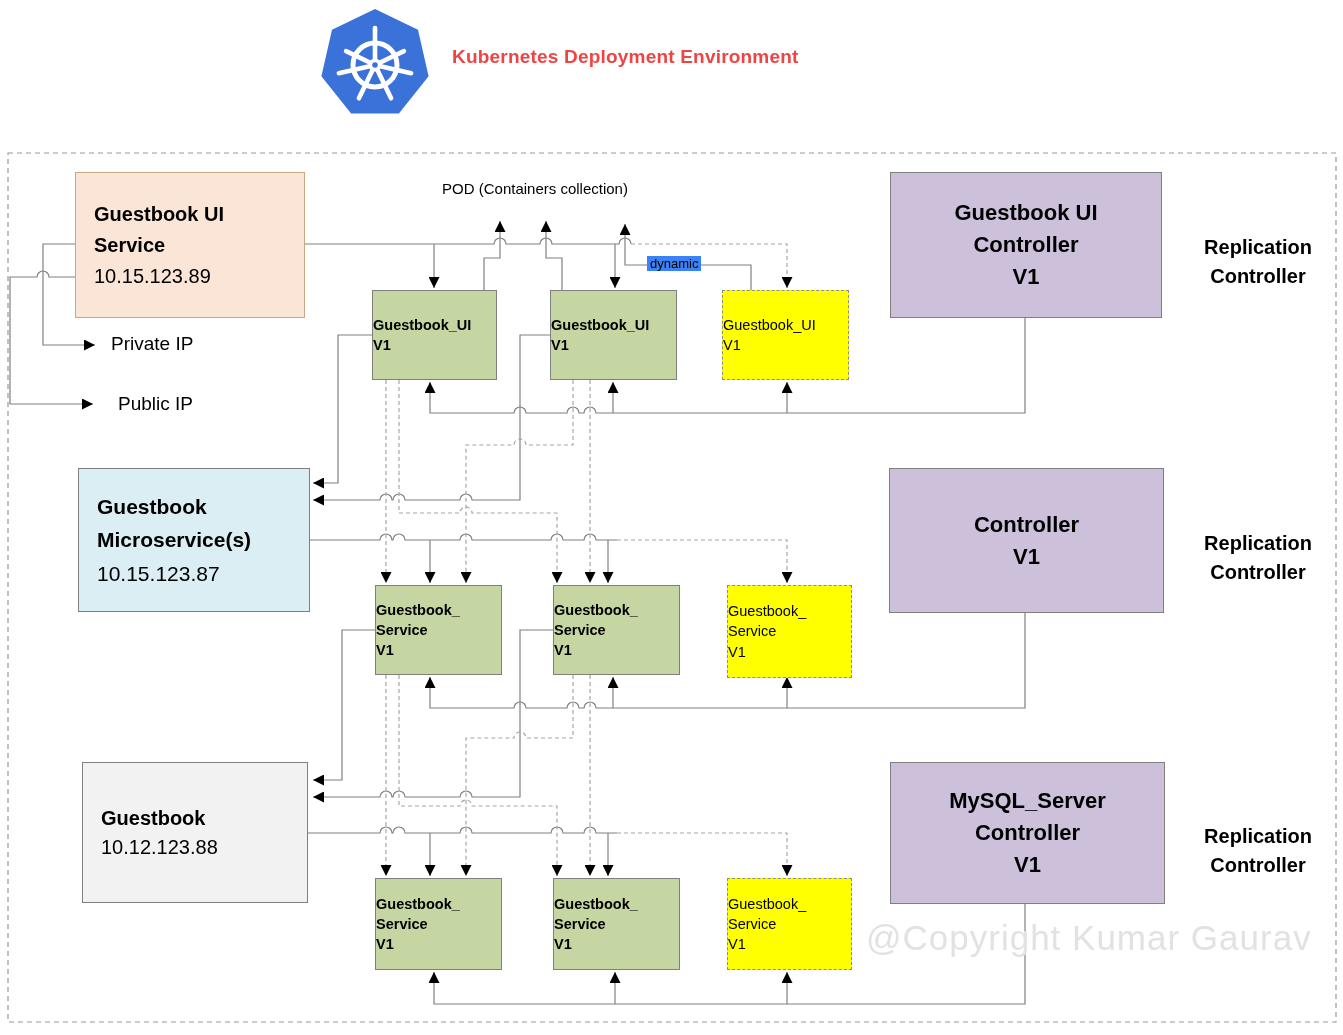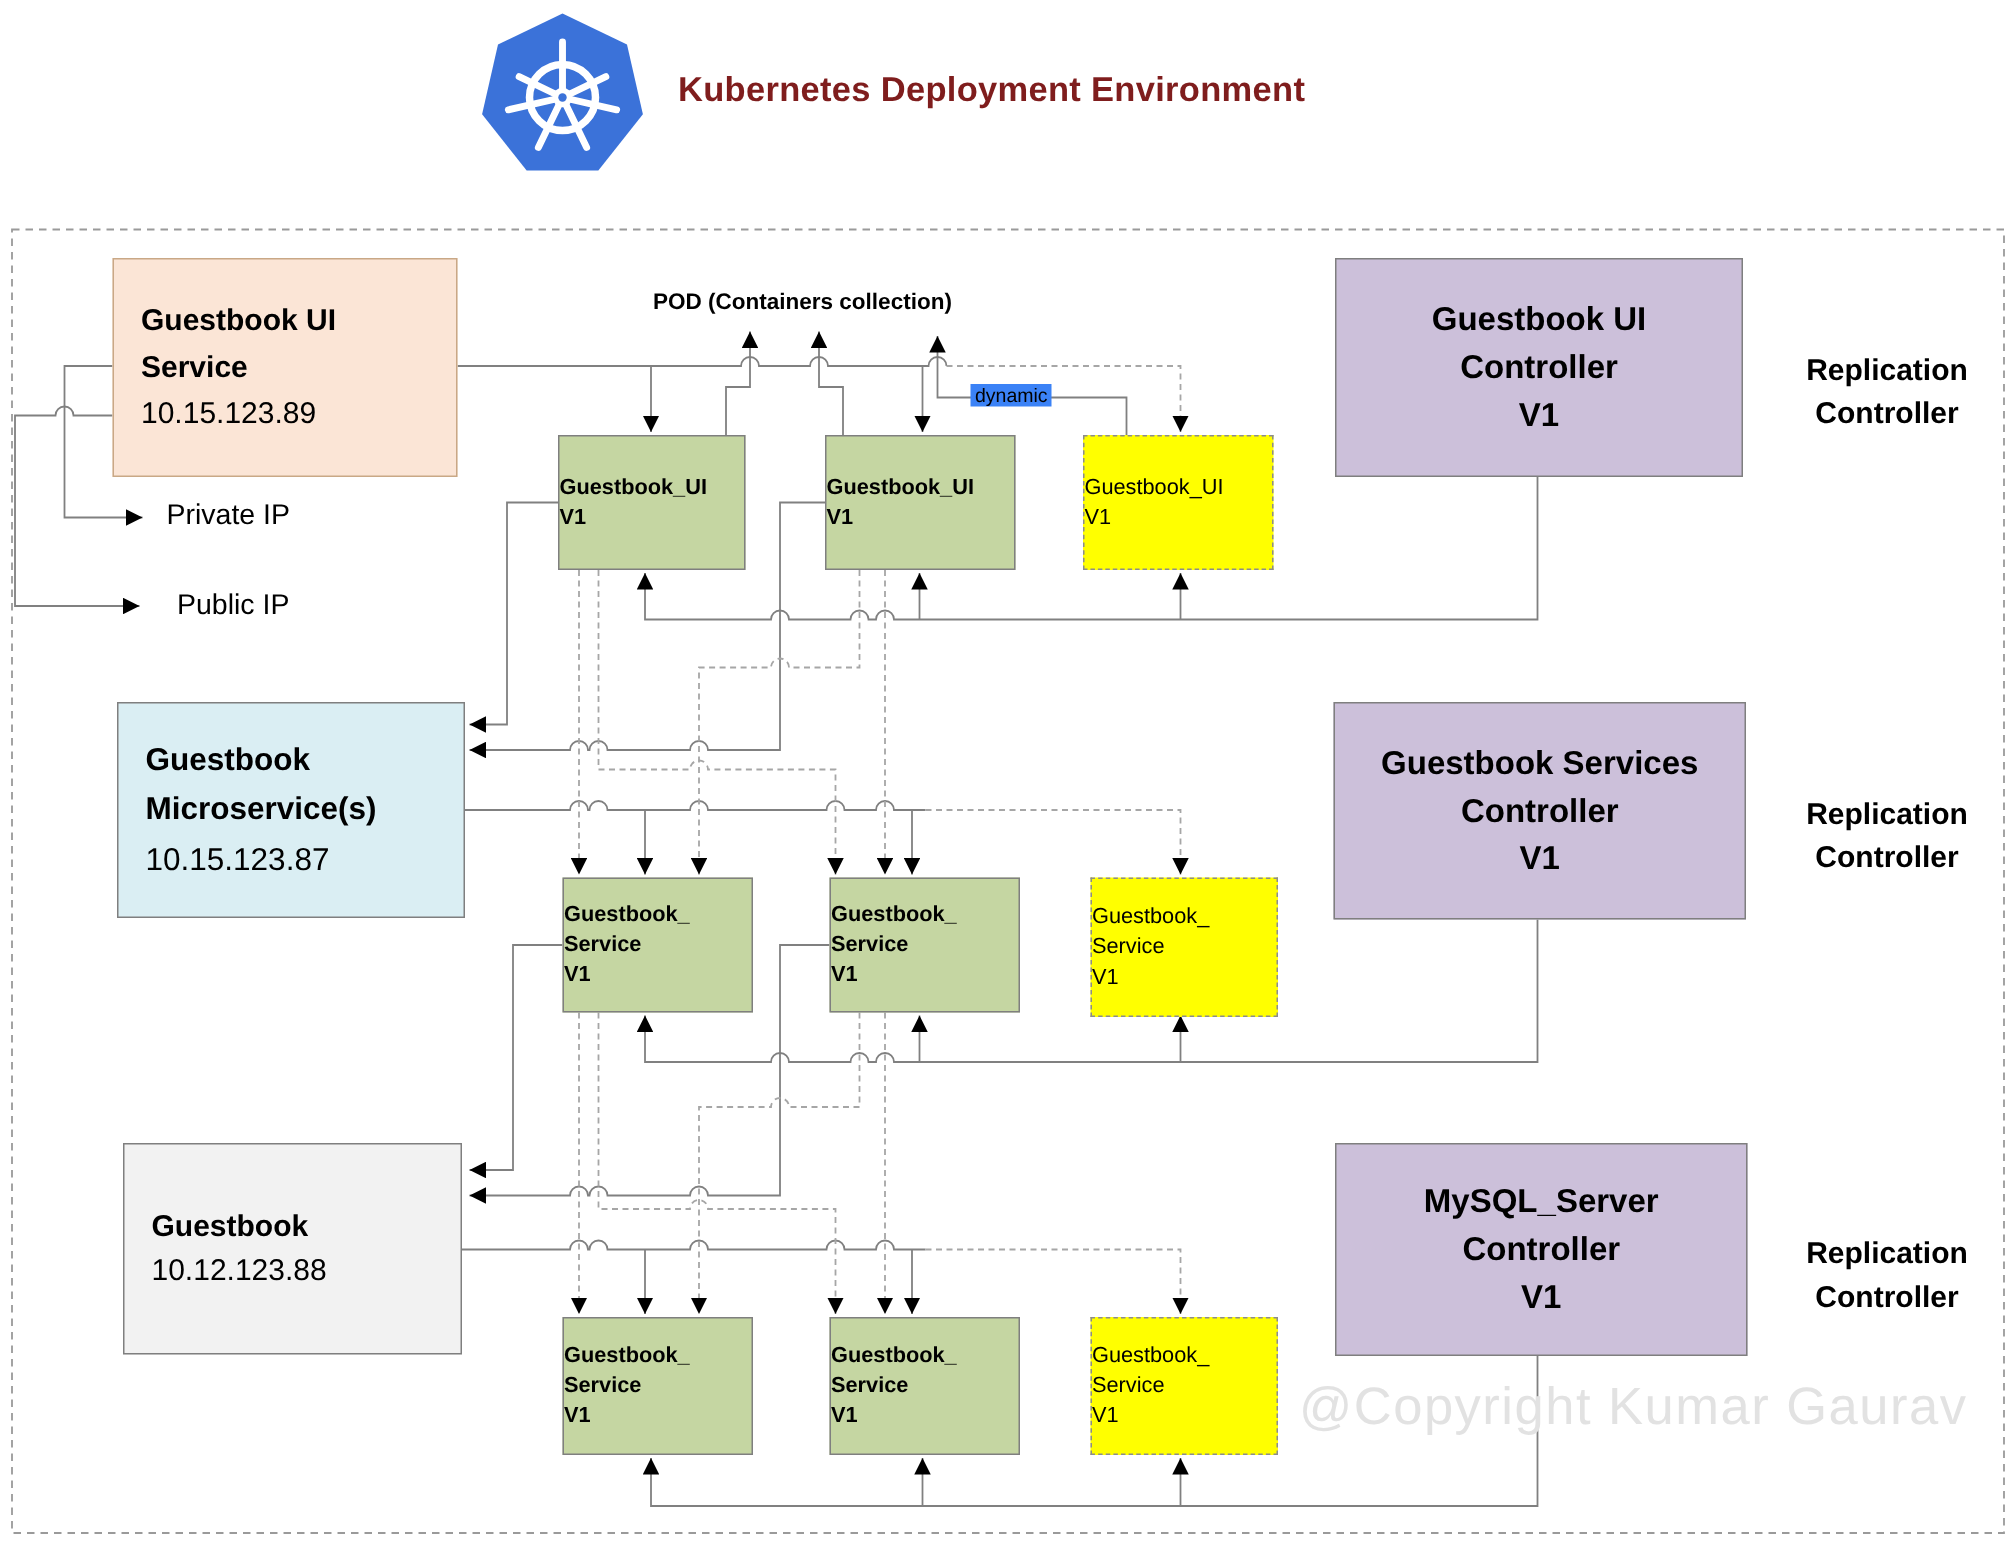--- a/index.html
+++ b/index.html
@@ -4,21 +4,21 @@
 <style>
   html,body { margin:0; padding:0; background:#ffffff; }
   #stage {
     position:relative; width:1343px; height:1035px; background:#ffffff;
     font-family:"Liberation Sans", sans-serif; overflow:hidden;
   }
   
   #logo { position:absolute; left:318px; top:6px; width:115px; height:115px; }
   #title {
     position:absolute; left:452px; top:46px; width:560px;
-    font-size:23px; font-weight:bold; color:#7f1d1d; letter-spacing:0.2px;
+    font-size:19px; font-weight:bold; color:#ef4444; letter-spacing:0.2px;
   }
   
   
 
   
   .box { position:absolute; box-sizing:border-box; border:1px solid #7F7F7F; color:#000; }
 
   
   .svc { display:flex; flex-direction:column; justify-content:center; padding-left:18px; }
   .svc .nm { font-weight:bold; }
@@ -48,22 +48,22 @@
   #pod-ui-2 { left:550px; top:290px; width:127px; height:90px; }
   #pod-ui-3 { left:722px; top:290px; width:127px; height:90px; }
   #pod-s1-1 { left:375px; top:585px; width:127px; height:90px; }
   #pod-s1-2 { left:553px; top:585px; width:127px; height:90px; }
   #pod-s1-3 { left:727px; top:585px; width:125px; height:93px; }
   #pod-s2-1 { left:375px; top:878px; width:127px; height:92px; }
   #pod-s2-2 { left:553px; top:878px; width:127px; height:92px; }
   #pod-s2-3 { left:727px; top:878px; width:125px; height:92px; }
 
   
-  #pod-label { position:absolute; left:395px; top:193px; width:280px; text-align:center;
-               font-size:15px; font-weight:bold; color:#000; }
+  #pod-label { position:absolute; left:395px; top:180px; width:280px; text-align:center;
+               font-size:15px; font-weight:normal; color:#000; }
   #dynamic-label { position:absolute; left:647px; top:256px; font-size:13px; color:#000;
                    background:#3b82f6; padding:0 3px; }
   .iplab { position:absolute; font-size:19px; color:#000; }
   #private-ip { left:111px; top:333px; }
   #public-ip  { left:118px; top:393px; }
 
   #watermark { position:absolute; left:866px; top:918px; width:460px;
                font-size:35px; color:#E2E2E2; letter-spacing:1px; white-space:nowrap; }
 
   
@@ -223,21 +223,20 @@
     <span>Service</span>
     <span>V1</span>
   </div>
 
   <div class="box ctrl" id="ctrl-ui">
     <span>Guestbook UI</span>
     <span>Controller</span>
     <span>V1</span>
   </div>
   <div class="box ctrl" id="ctrl-svc">
-    <span>Guestbook Services</span>
     <span>Controller</span>
     <span>V1</span>
   </div>
   <div class="box ctrl" id="ctrl-mysql">
     <span>MySQL_Server</span>
     <span>Controller</span>
     <span>V1</span>
   </div>
 
   <div class="rep" id="rep1">

